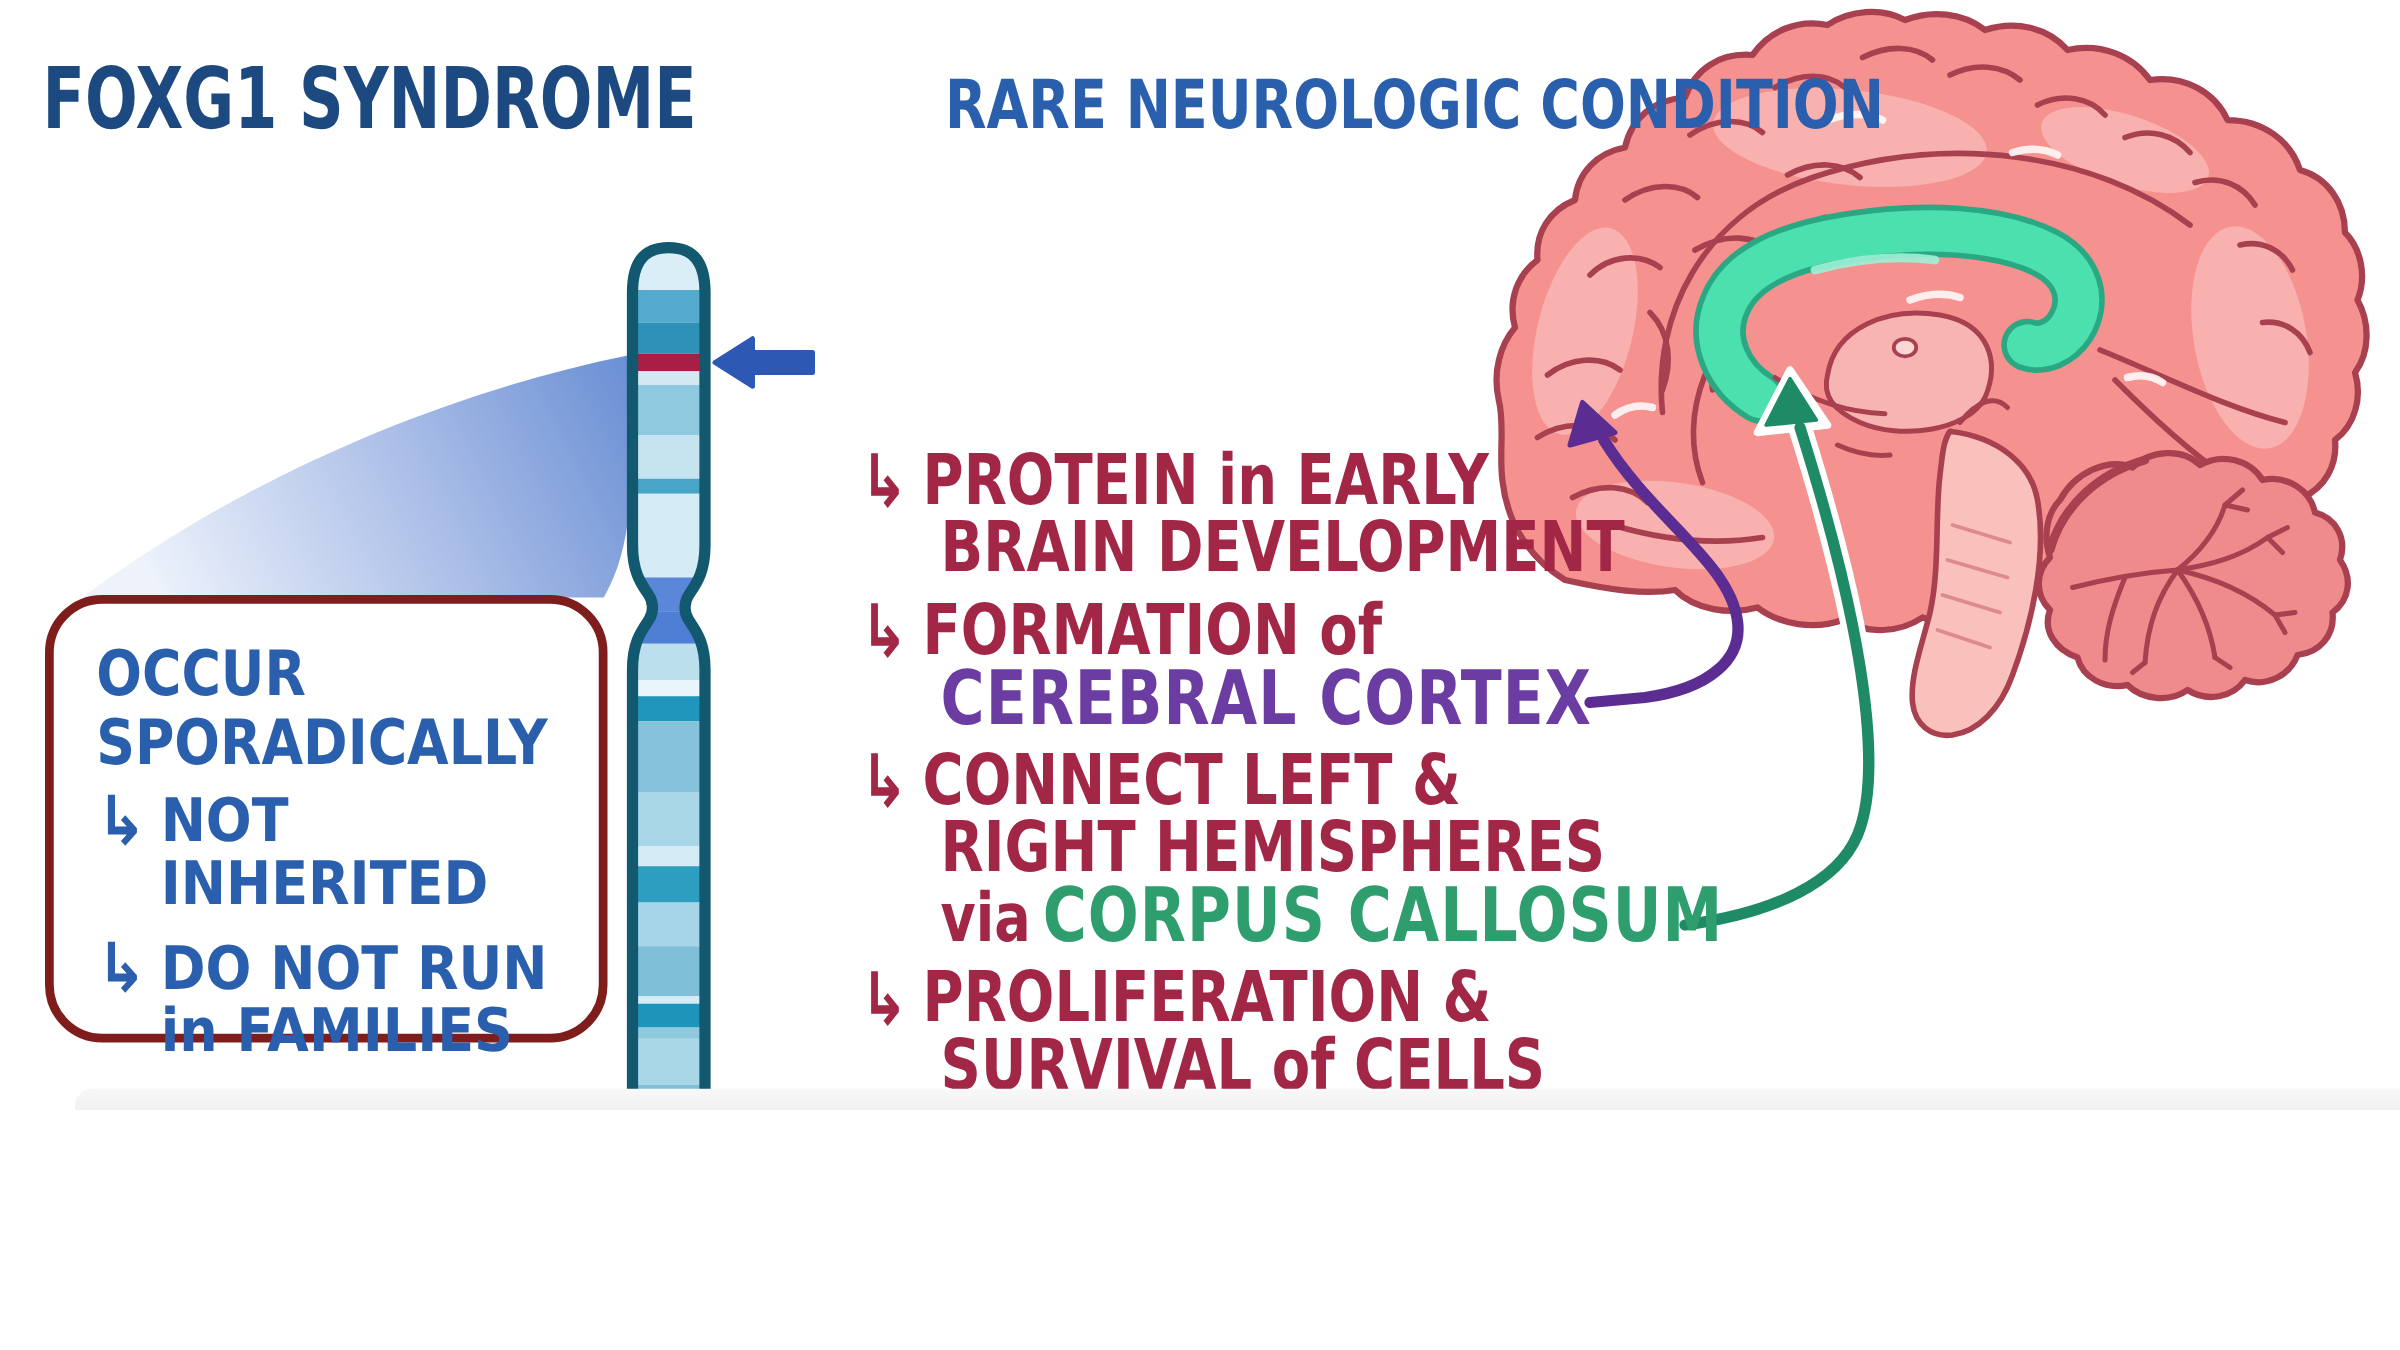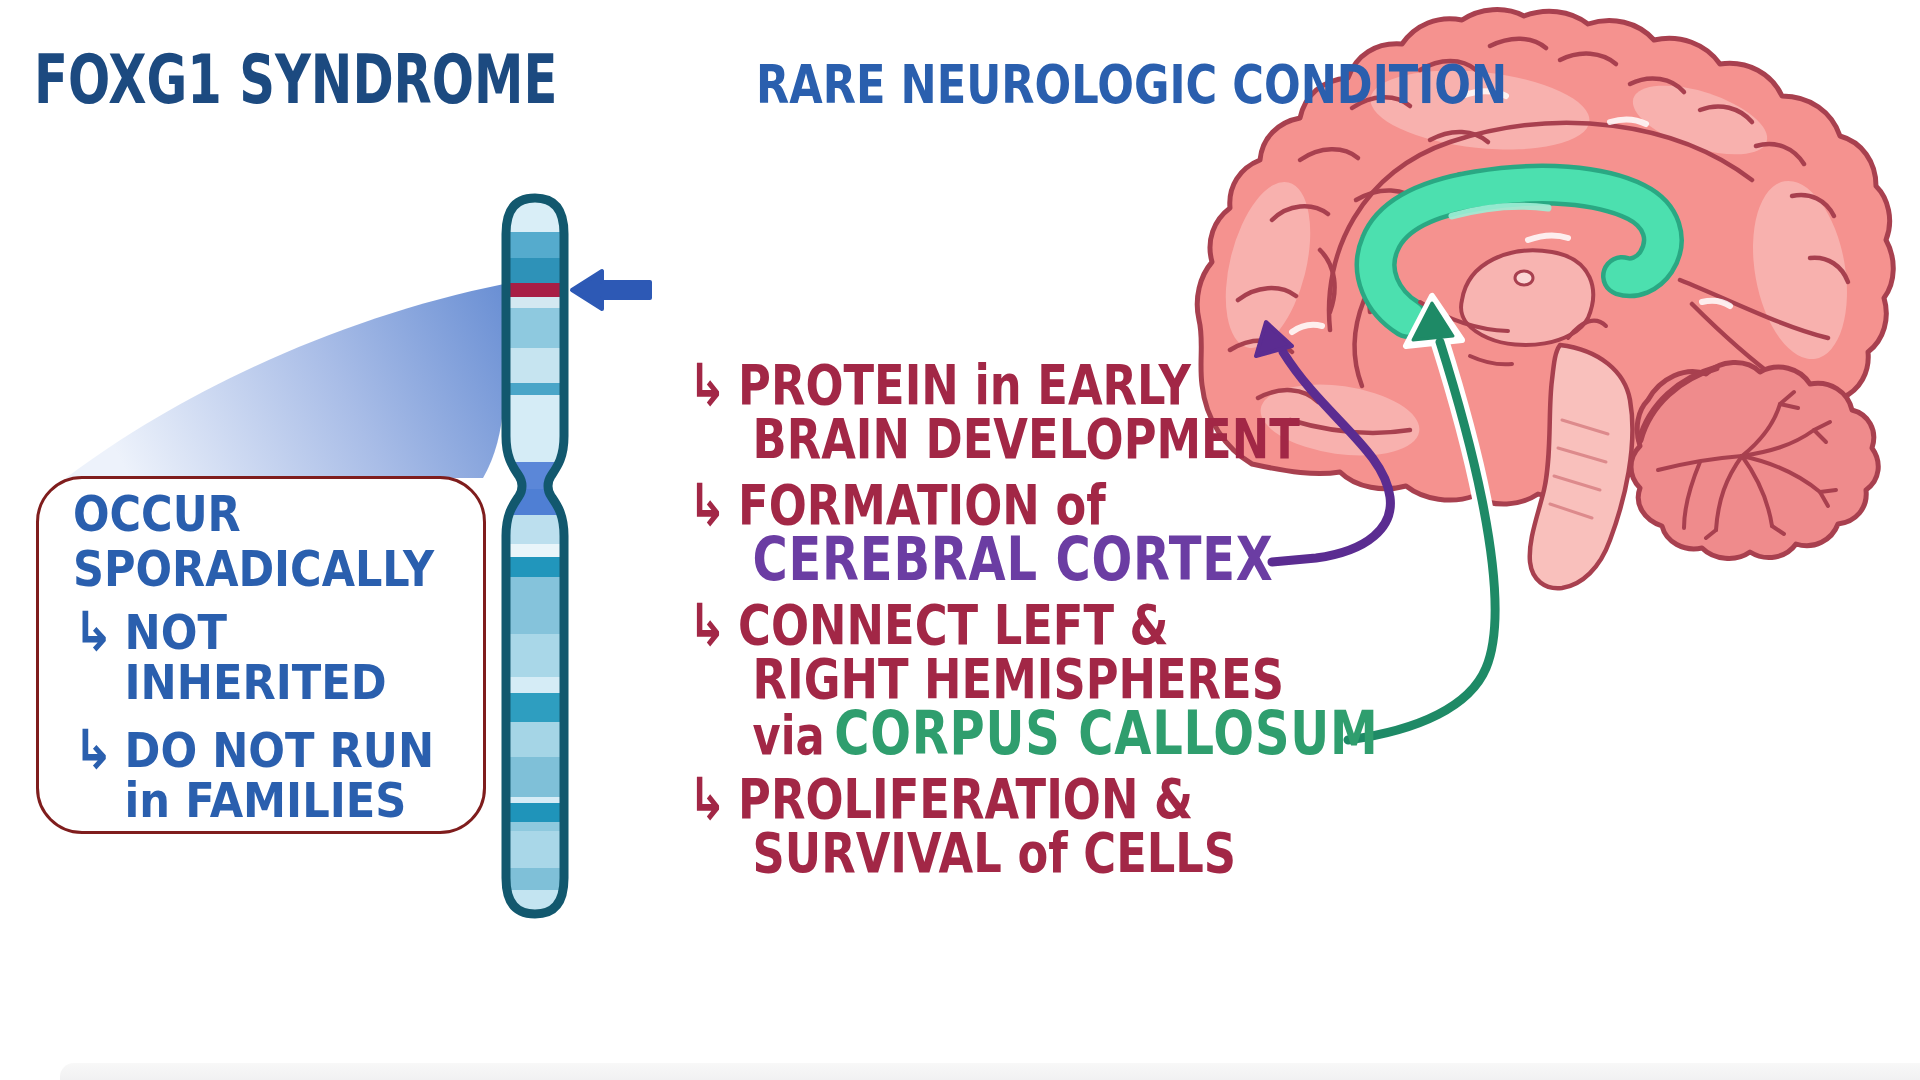--- a/index.html
+++ b/index.html
@@ -1,29 +1,29 @@
 <!DOCTYPE html>
 <html><head>
 <meta charset="utf-8">
 <style>
   html,body{margin:0;padding:0;background:#fff;}
-  .stage{position:relative;width:1920px;height:1080px;background:#ffffff;overflow:hidden;
+  .stage{position:relative;width:1920px;height:888px;background:#ffffff;overflow:hidden;
          font-family:"DejaVu Sans", sans-serif;text-decoration:underline;}
   .stage svg.artwork{position:absolute;left:0;top:0;z-index:1;}
   .txt{position:absolute;z-index:3;}
   .squish{transform-origin:left top;display:inline-block;white-space:nowrap;}
 
   
   .title-main{font-size:68px;line-height:72px;font-weight:700;color:#1c4a80;transform:scaleX(.73);}
   .title-sub{font-size:54px;line-height:58px;font-weight:700;color:#2a5fae;transform:scaleX(.80);margin-top:2px;}
 
   
   .sporadic-box{position:absolute;left:36px;top:476px;width:450px;height:358px;z-index:3;
-    background:#ffffff;border:3px solid #7f1d1d;border-radius:46px;box-sizing:border-box;
-    padding:8px 8px 0 34px;color:#2a5fae;}
+    background:#ffffff;border:7px solid #7f1d1d;border-radius:46px;box-sizing:border-box;
+    padding:29px 8px 0 34px;color:#2a5fae;}
   .box-heading{font-size:50px;line-height:55px;font-weight:700;transform:scaleX(.86);transform-origin:left top;white-space:nowrap;}
   .box-bullet{display:flex;margin-top:10px;transform:scaleX(.9);transform-origin:left top;}
   .box-bullet .b-arrow{font-size:54px;line-height:50px;font-weight:700;margin-right:12px;}
   .box-bullet .b-lines{font-size:48px;line-height:50px;font-weight:700;white-space:nowrap;}
 
   
   .alterations{left:640px;top:220px;}
   .alt-l1{font-size:60px;line-height:62px;font-weight:700;color:#2a5fae;transform:scaleX(.78);}
   .alt-l2{margin-top:4px;transform:scaleX(.78);transform-origin:left top;white-space:nowrap;}
   .alt-prefix{font-size:54px;font-weight:700;color:#2a5fae;margin-right:14px;}

